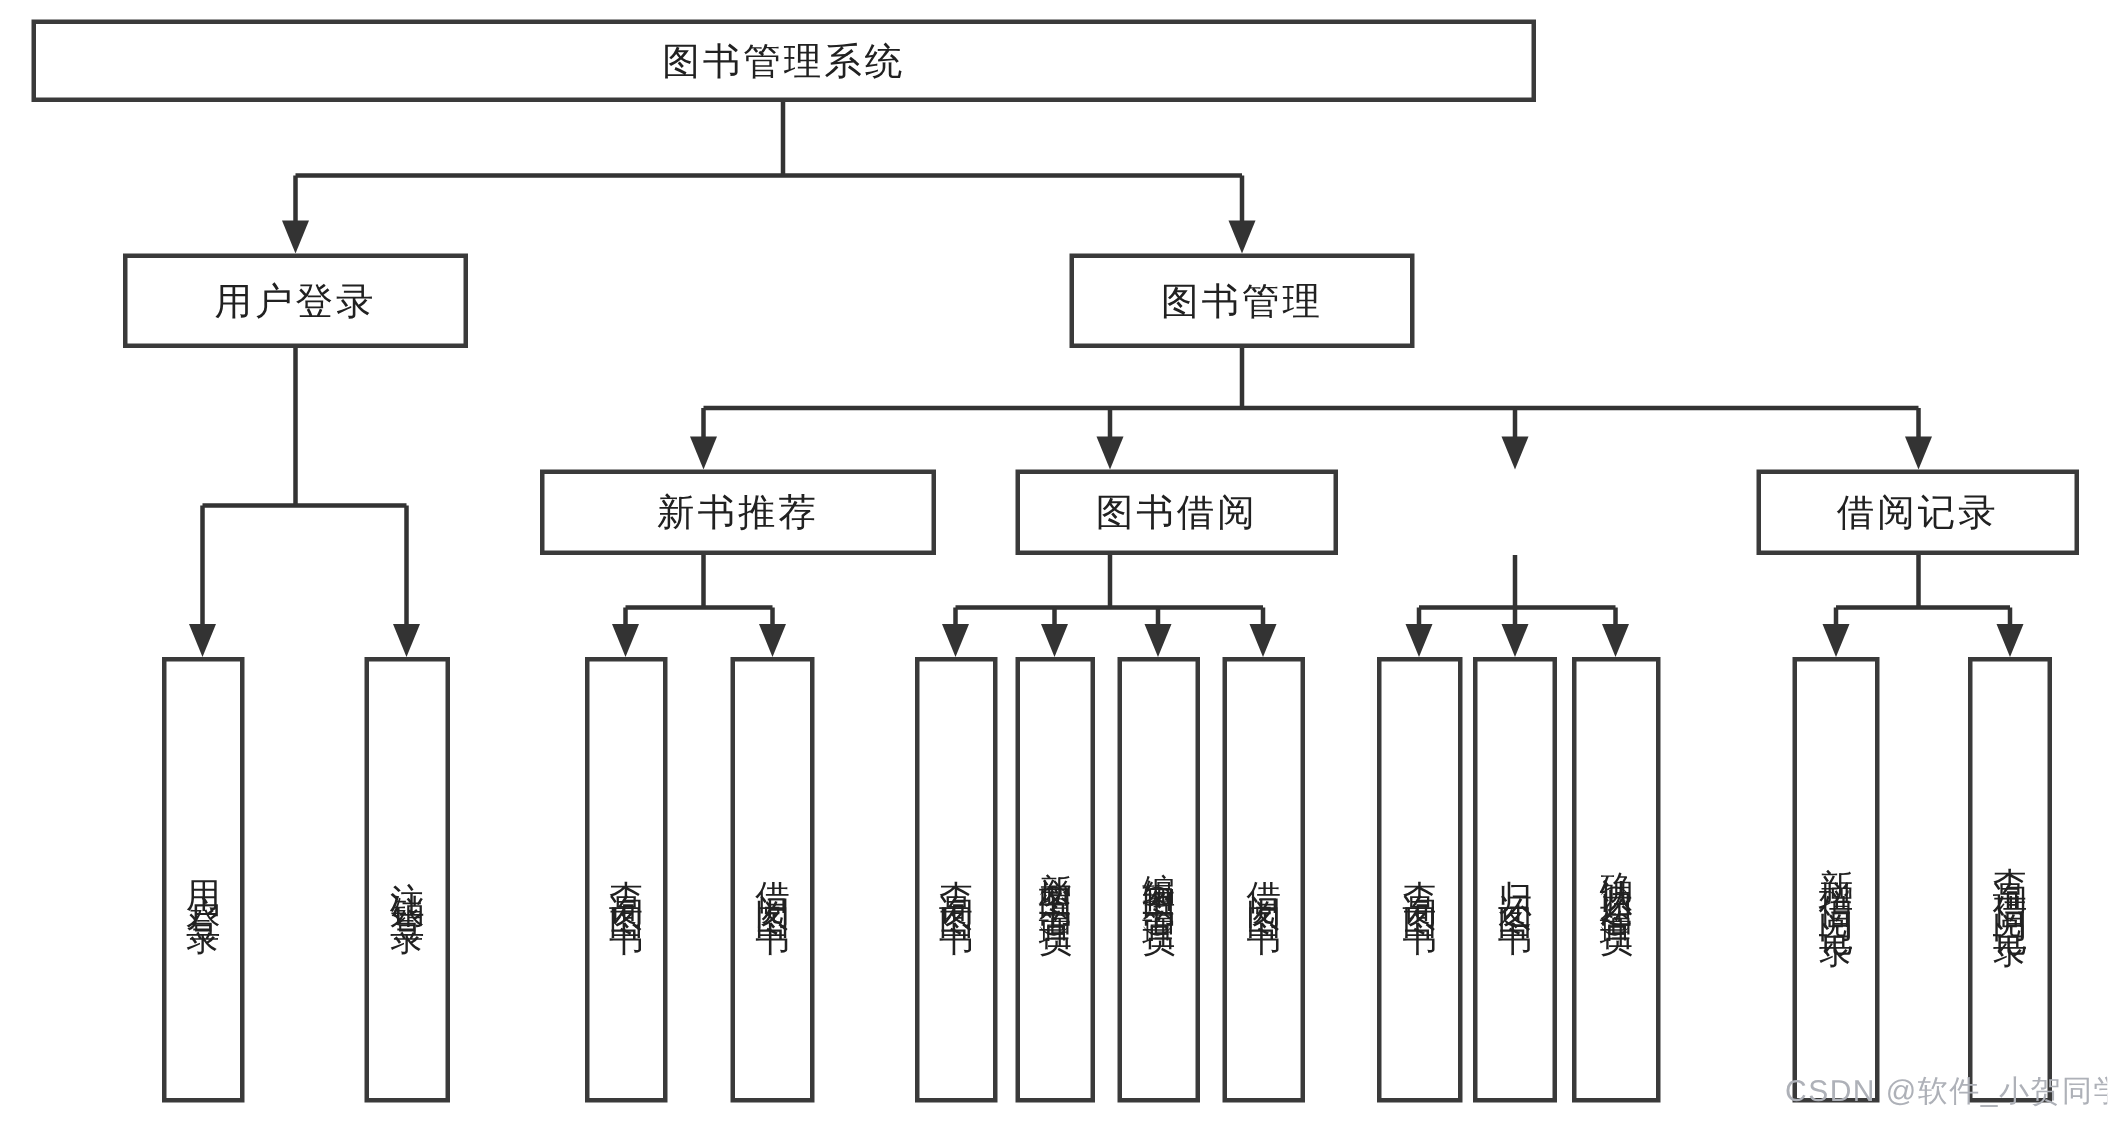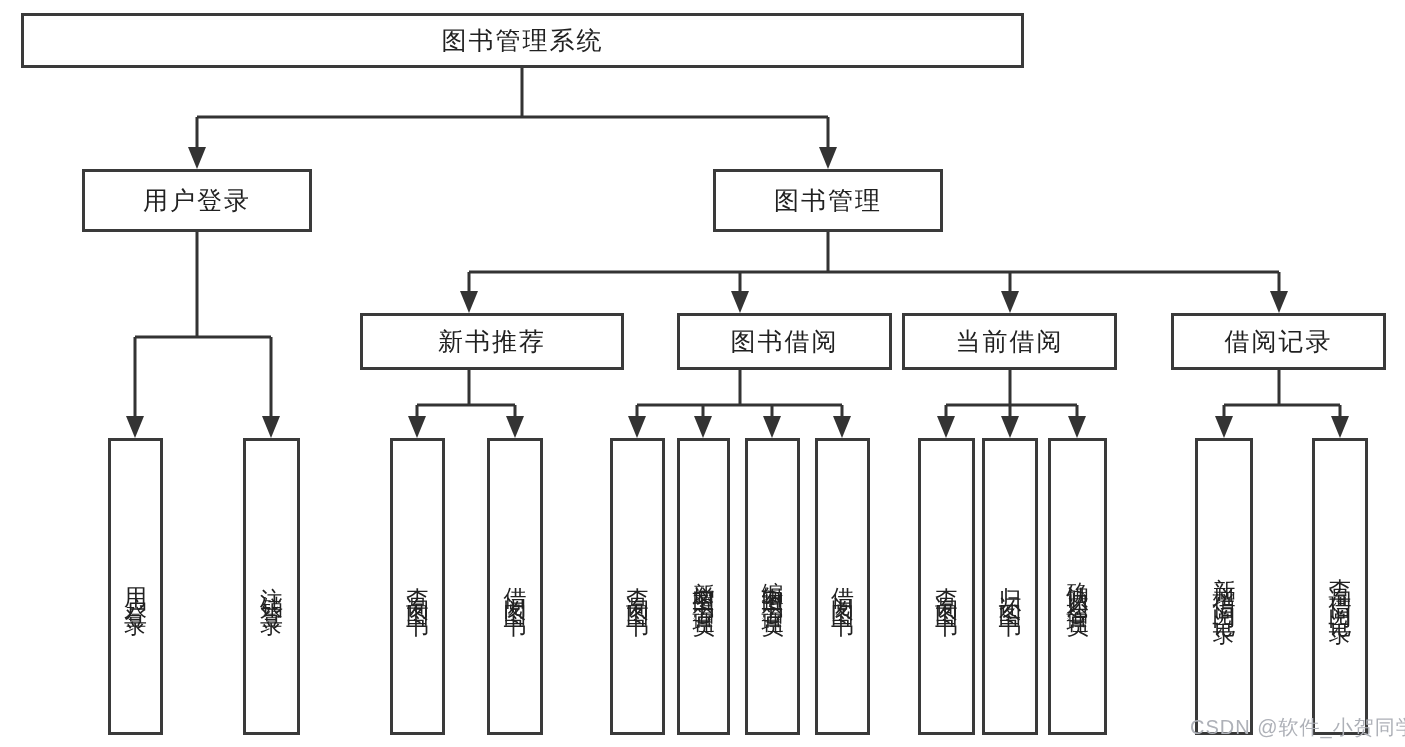--- a/index.html
+++ b/index.html
@@ -78,23 +78,20 @@
   <div class="box hbox" style="left:713px;top:169px;width:230px;height:63px;">
     <span>图书管理</span>
   </div>
 
   <div class="box hbox" style="left:360px;top:313px;width:264px;height:57px;">
     <span>新书推荐</span>
   </div>
   <div class="box hbox" style="left:633px;top:313px;width:215px;height:57px;margin-left:44px;">
     <span>图书借阅</span>
   </div>
-  <div class="box hbox" style="left:902px;top:313px;width:215px;height:57px;">
-    <span>当前借阅</span>
-  </div>
   <div class="box hbox" style="left:1171px;top:313px;width:215px;height:57px;">
     <span>借阅记录</span>
   </div>
 
   <div class="box vbox" style="left:108px;top:438px;width:55px;height:297px;">
     <span>用户登录</span>
   </div>
   <div class="box vbox" style="left:243px;top:438px;width:57px;height:297px;">
     <span>注销登录</span>
   </div>

